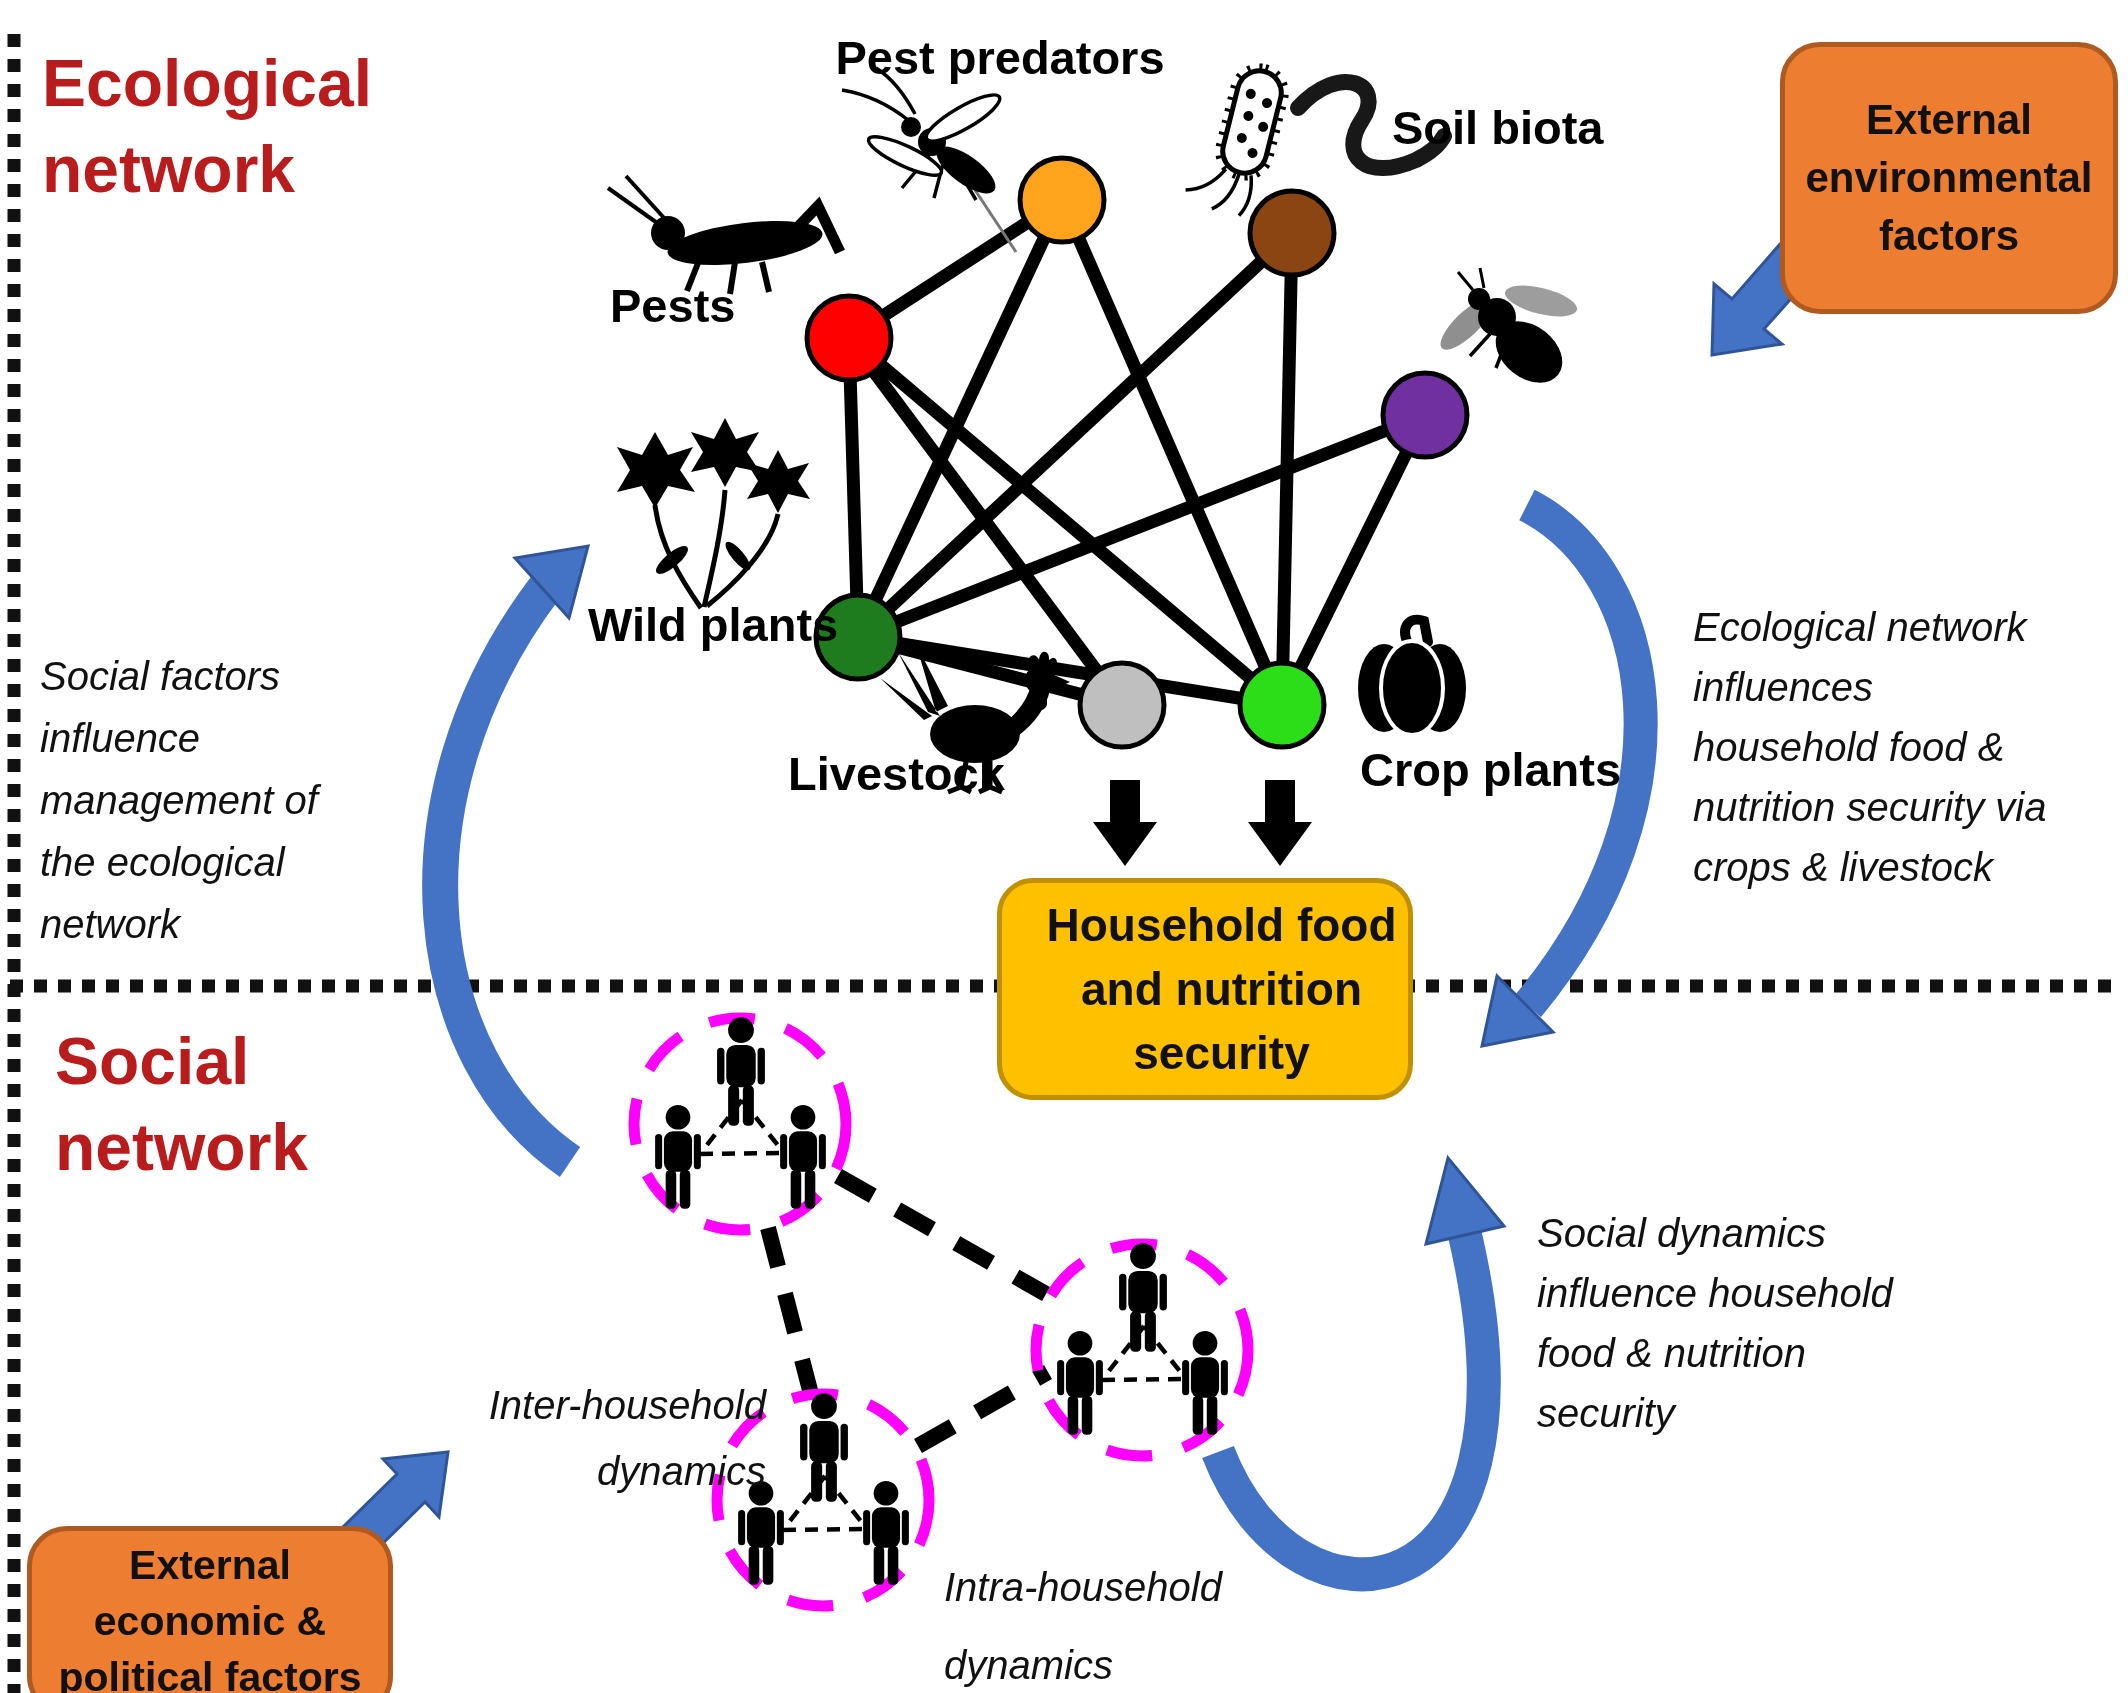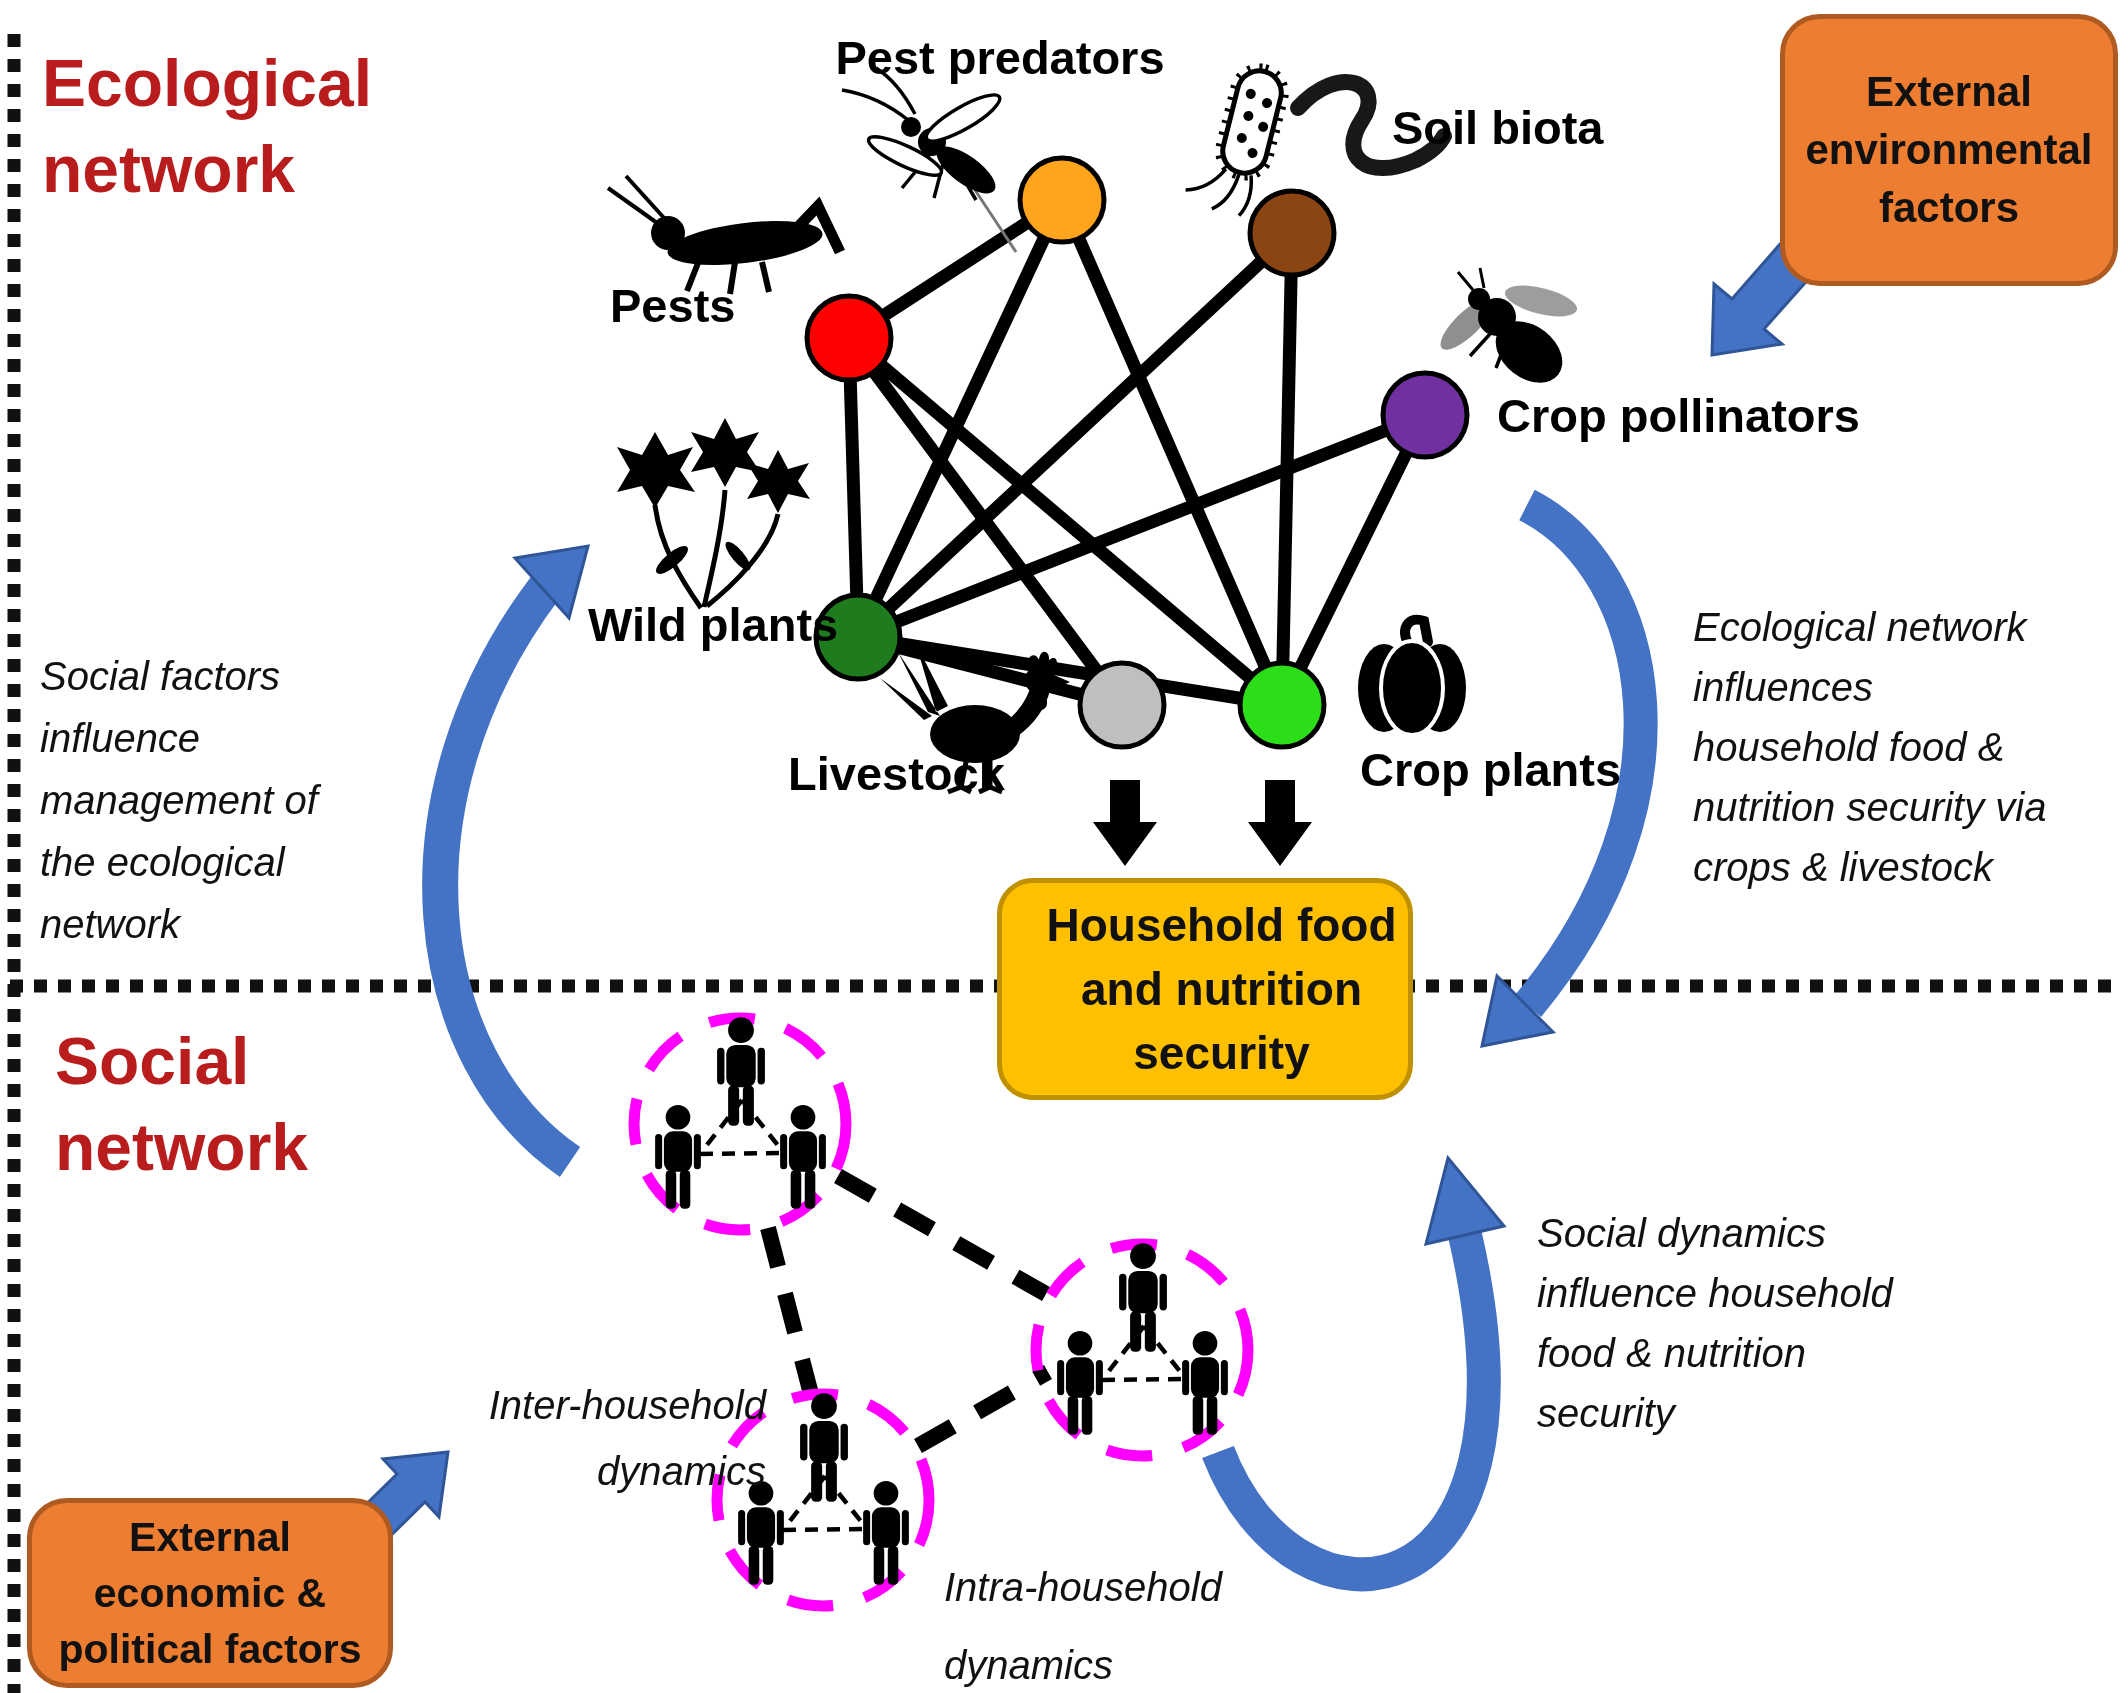--- a/index.html
+++ b/index.html
@@ -5,21 +5,21 @@
   html,body{margin:0;padding:0;background:#ffffff;}
   .canvas{position:relative;width:2128px;height:1693px;background:#fff;overflow:hidden;
           font-family:"Liberation Sans",sans-serif;color:#111;}
   .abs{position:absolute;}
   .ml{white-space:pre-line;}
   .title{font-size:66px;font-weight:bold;line-height:86px;color:#b91c1c;z-index:3;}
   .nodelabel{font-size:47px;font-weight:bold;color:#000000;z-index:3;}
   .annot{font-style:italic;font-size:40px;line-height:60px;color:#111;z-index:3;}
   .obox{background:#ED7D31;border:5px solid #AE5A21;border-radius:40px;
         display:flex;align-items:center;justify-content:center;text-align:center;
-        font-weight:bold;font-size:42px;line-height:58px;z-index:3;}
+        font-weight:bold;font-size:42px;line-height:58px;z-index:3;margin-top:28px;}
   .ybox{background:#FFC000;border:5px solid #BF9000;border-radius:36px;
         display:flex;align-items:center;justify-content:center;text-align:center;
         font-weight:bold;font-size:46px;line-height:64px;z-index:3;}
   svg{position:absolute;left:0;top:0;z-index:1;}
 </style>
 </head>
 <body>
 
 <div class="canvas">
 
@@ -200,21 +200,20 @@
 economic &amp;
 political factors</div>
 
   <div class="abs ybox ml" style="left:997px;top:878px;width:373px;height:212px;padding-left:33px;">Household food
 and nutrition
 security</div>
 
   <div class="abs nodelabel" style="left:790px;top:30px;width:420px;text-align:center;">Pest predators</div>
   <div class="abs nodelabel" style="left:1392px;top:100px;">Soil biota</div>
   <div class="abs nodelabel" style="left:610px;top:278px;width:180px;">Pests</div>
-  <div class="abs nodelabel" style="left:1497px;top:388px;">Crop pollinators</div>
   <div class="abs nodelabel" style="left:588px;top:597px;">Wild plants</div>
   <div class="abs nodelabel" style="left:788px;top:746px;">Livestock</div>
   <div class="abs nodelabel" style="left:1360px;top:742px;">Crop plants</div>
 
   <div class="abs annot ml" style="left:40px;top:645px;width:335px;text-align:left;line-height:62px;">Social factors
 influence
 management of
 the ecological
 network</div>
   <div class="abs annot ml" style="left:1693px;top:597px;width:420px;">Ecological network

